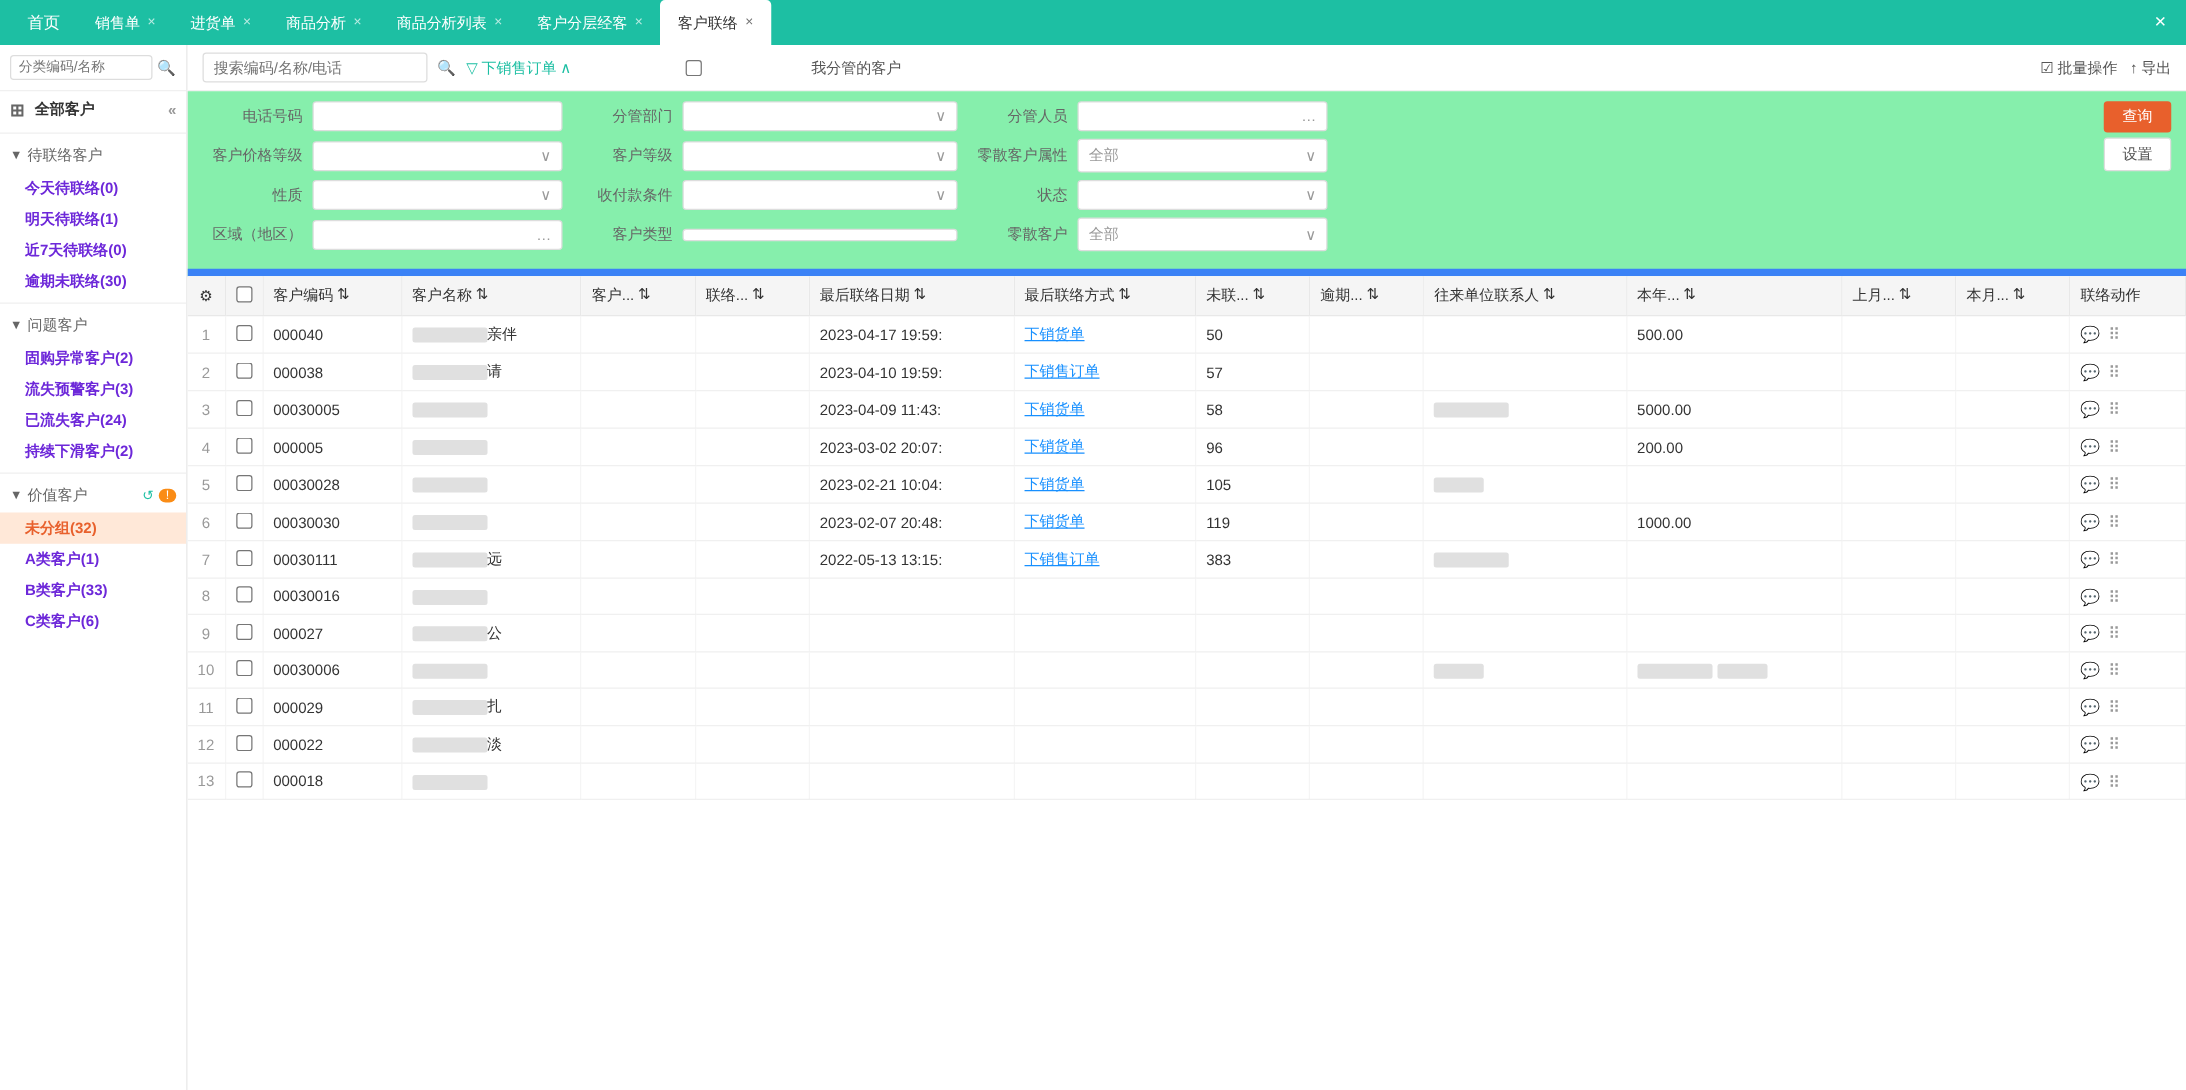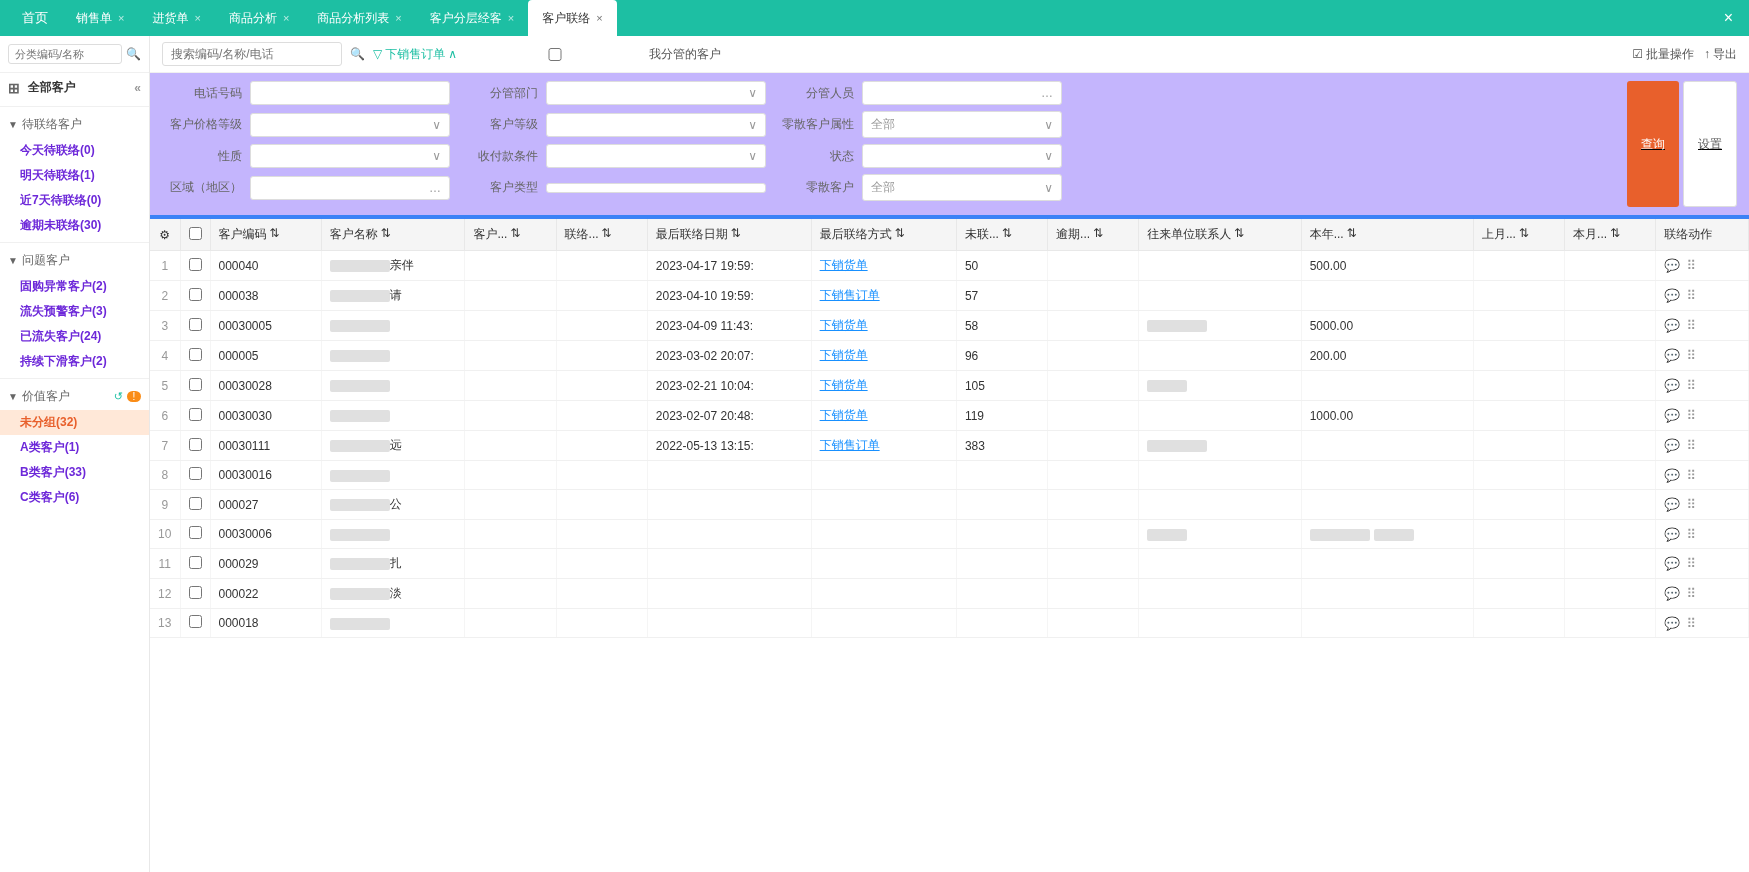--- a/index.html
+++ b/index.html
@@ -174,22 +174,22 @@
     }
     .toolbar-right span {
       cursor: pointer;
       display: flex;
       align-items: center;
       gap: 3px;
     }
 
     
     .filter-panel {
-      background: #c4b5fd;
-      border-bottom: 4px solid #3b82f6;
+      background: #86efac;
+      border-bottom: 6px solid #3b82f6;
       padding: 8px 12px;
     }
     .filter-row {
       display: flex;
       align-items: center;
       margin-bottom: 6px;
       gap: 8px;
     }
     .filter-label {
       width: 80px;
@@ -215,24 +215,23 @@
       outline: none;
       background: #fff;
       display: flex;
       align-items: center;
       justify-content: space-between;
       cursor: pointer;
       color: #999;
     }
     .filter-actions {
       display: flex;
-      flex-direction: row;
+      flex-direction: column;
       gap: 4px;
       margin-left: 8px;
-      text-decoration: underline;
     }
     .btn-query {
       background: #e8602c;
       color: #fff;
       border: none;
       border-radius: 3px;
       padding: 4px 14px;
       cursor: pointer;
       font-size: 12px;
     }

